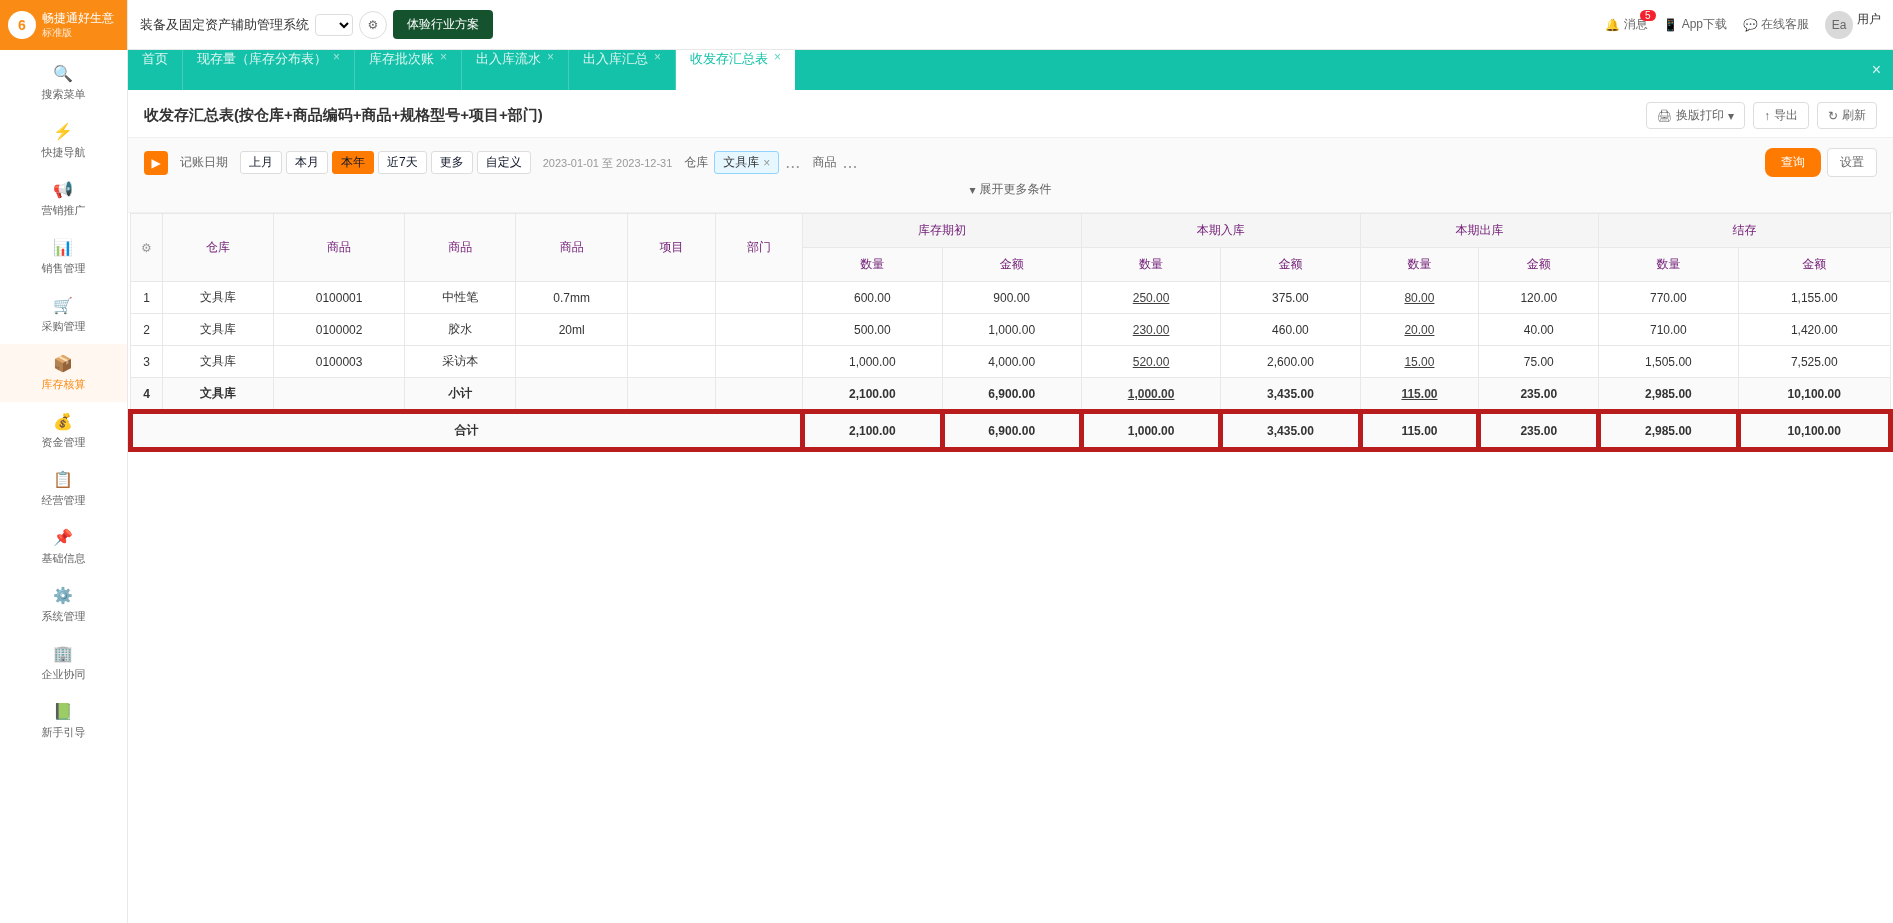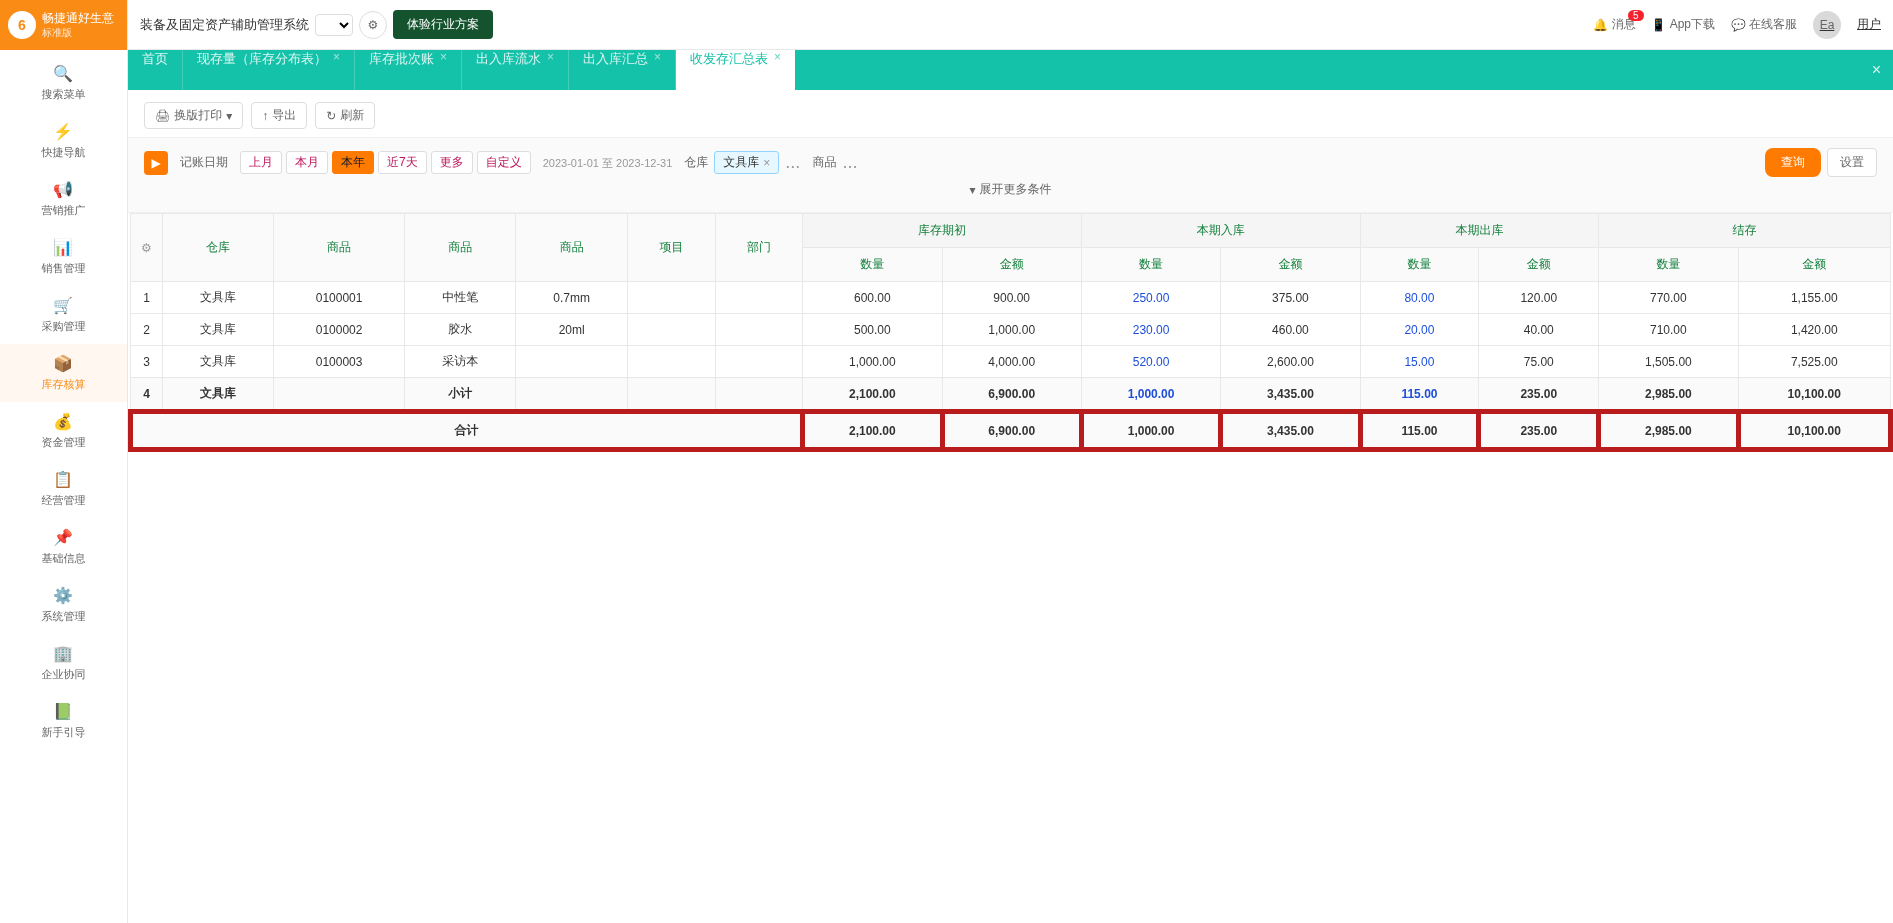--- a/index.html
+++ b/index.html
@@ -25,21 +25,21 @@
     .topbar-system { display: flex; align-items: center; gap: 6px; flex: 1; }
     .topbar-system-name { font-size: 13px; color: #333; }
     .topbar-system-select { border: 1px solid #ddd; border-radius: 4px; padding: 2px 8px; font-size: 12px; background: #fff; cursor: pointer; }
     .topbar-settings { width: 28px; height: 28px; border-radius: 50%; border: 1px solid #ddd; display: flex; align-items: center; justify-content: center; cursor: pointer; color: #666; }
     .topbar-trial { background: #14532d; color: #fff; border: none; border-radius: 4px; padding: 6px 14px; cursor: pointer; font-size: 12px; }
     .topbar-right { display: flex; align-items: center; gap: 16px; }
     .topbar-notif { position: relative; cursor: pointer; color: #666; display: flex; align-items: center; gap: 3px; font-size: 12px; }
     .topbar-notif-badge { position: absolute; top: -6px; right: -8px; background: #f5222d; color: #fff; border-radius: 8px; font-size: 10px; padding: 0 4px; min-width: 16px; text-align: center; }
     .topbar-app { cursor: pointer; color: #666; display: flex; align-items: center; gap: 3px; font-size: 12px; }
     .topbar-service { cursor: pointer; color: #666; display: flex; align-items: center; gap: 3px; font-size: 12px; }
-    .topbar-user { cursor: pointer; display: flex; align-items: center; gap: 16px; text-decoration: underline; }
+    .topbar-user { cursor: pointer; display: flex; align-items: flex-start; gap: 4px; }
     .topbar-avatar { width: 28px; height: 28px; background: #d9d9d9; border-radius: 50%; display: flex; align-items: center; justify-content: center; font-size: 12px; color: #666; }
     .user-label { font-size: 12px; color: #333; }
 
     
     .tabbar { height: 40px; background: #13c2a8; display: flex; align-items: center; padding: 0 0; position: relative; }
     .tabbar-item { height: 40px; display: flex; align-items: flex-start; padding: 0 14px; cursor: pointer; color: rgba(255,255,255,0.85); font-size: 13px; gap: 6px; border-right: 1px solid rgba(255,255,255,0.2); }
     .tabbar-item.active { background: #fff; color: #13c2a8; border-right: none; font-weight: 500; }
     .tabbar-item .close-btn { font-size: 12px; opacity: 0.7; }
     .tabbar-close-all { margin-left: auto; padding: 0 12px; color: rgba(255,255,255,0.85); cursor: pointer; font-size: 16px; }
 
@@ -54,44 +54,44 @@
     .btn-print { border: 1px solid #ddd; background: #fff; border-radius: 4px; padding: 4px 10px; cursor: pointer; font-size: 12px; display: flex; align-items: center; gap: 4px; color: #666; }
     .btn-export { border: 1px solid #ddd; background: #fff; border-radius: 4px; padding: 4px 10px; cursor: pointer; font-size: 12px; display: flex; align-items: center; gap: 4px; color: #666; }
     .btn-refresh { border: 1px solid #ddd; background: #fff; border-radius: 4px; padding: 4px 10px; cursor: pointer; font-size: 12px; display: flex; align-items: center; gap: 4px; color: #666; }
 
     
     .filter-area { padding: 10px 16px; background: #fafafa; border-bottom: 1px solid #f0f0f0; }
     .filter-row { display: flex; align-items: center; gap: 12px; flex-wrap: wrap; }
     .filter-toggle { width: 24px; height: 24px; background: #ff7a00; color: #fff; border-radius: 4px; display: flex; align-items: center; justify-content: center; cursor: pointer; font-size: 12px; flex-shrink: 0; }
     .filter-label { color: #666; font-size: 12px; flex-shrink: 0; text-align: right; }
     .filter-date-btns { display: flex; align-items: center; gap: 4px; }
-    .date-btn { padding: 2px 8px; border: 1px solid #ddd; background: #fff; border-radius: 3px; cursor: pointer; font-size: 12px; color: #be185d; }
+    .date-btn { padding: 2px 8px; border: 1px solid #ddd; background: #fff; border-radius: 3px; cursor: pointer; font-size: 12px; color: #0f172a; }
     .date-btn.active { background: #ff7a00; color: #0f172a; border-color: #ff7a00; }
     .date-range { font-size: 11px; color: #999; margin-top: 2px; }
     .filter-warehouse { display: flex; align-items: center; gap: 6px; }
     .filter-warehouse-label { color: #666; font-size: 12px; }
     .filter-tag { background: #e6f7ff; border: 1px solid #91d5ff; border-radius: 3px; padding: 2px 8px; font-size: 12px; color: #333; display: flex; align-items: center; gap: 4px; }
     .filter-tag .tag-close { cursor: pointer; color: #999; font-size: 12px; }
     .filter-more { color: #999; cursor: pointer; font-size: 18px; }
     .filter-product-label { color: #666; font-size: 12px; }
     .filter-product-more { color: #999; cursor: pointer; font-size: 18px; }
     .btn-query { background: #ff7a00; color: #fff; border: none; border-radius: 8px; padding: 5px 16px; cursor: pointer; font-size: 12px; }
     .btn-set { background: #fff; color: #666; border: 1px solid #ddd; border-radius: 4px; padding: 5px 12px; cursor: pointer; font-size: 12px; }
 
     .filter-expand { display: flex; align-items: center; justify-content: center; padding: 4px; color: #666; cursor: pointer; font-size: 12px; gap: 4px; }
 
     
     .table-wrapper { padding: 0; overflow: auto; }
     table { width: 100%; border-collapse: collapse; font-size: 12px; }
-    table th { background: #fafafa; border: 1px solid #e8e8e8; padding: 8px 10px; text-align: center; color: #15803d; font-weight: normal; white-space: nowrap; }
+    table th { background: #fafafa; border: 1px solid #e8e8e8; padding: 8px 10px; text-align: center; color: #701a75; font-weight: normal; white-space: nowrap; }
     table th.group-header { background: #f5f5f5; }
     table td { border: 1px solid #e8e8e8; padding: 7px 10px; text-align: center; color: #333; white-space: nowrap; }
     table tr.subtotal td { background: #fafafa; font-weight: bold; }
     table tr.total-row td { background: #fafafa; font-weight: bold; }
-    .underline-num { cursor: pointer; color: #1d4ed8; }
+    .underline-num { text-decoration: underline; cursor: pointer; color: #404040; }
     .col-settings { width: 32px; text-align: center; cursor: pointer; color: #999; }
 
     
     .footer-total { border-top: 2px solid #e8e8e8; background: #fafafa; position: sticky; bottom: 0; }
     .footer-total td { font-weight: bold; padding: 8px 10px; border: 5px solid #b91c1c; text-align: center; }
   </style>
 </head>
 <body>
 
 <div class="sidebar">
@@ -226,20 +226,21 @@
       <span>收发存汇总表</span>
       <span class="close-btn">×</span>
     </div>
     <div class="tabbar-close-all">×</div>
   </div>
 
   <div class="page">
     <div class="page-inner">
 
       <div class="page-header">
+        <div class="page-title">收发存汇总表(按仓库+商品编码+商品+规格型号+项目+部门)</div>
         <div class="page-header-actions">
           <button class="btn-print">
             <span>🖨</span>
             <span>换版打印</span>
             <span>▾</span>
           </button>
           <button class="btn-export">
             <span>↑</span>
             <span>导出</span>
           </button>

